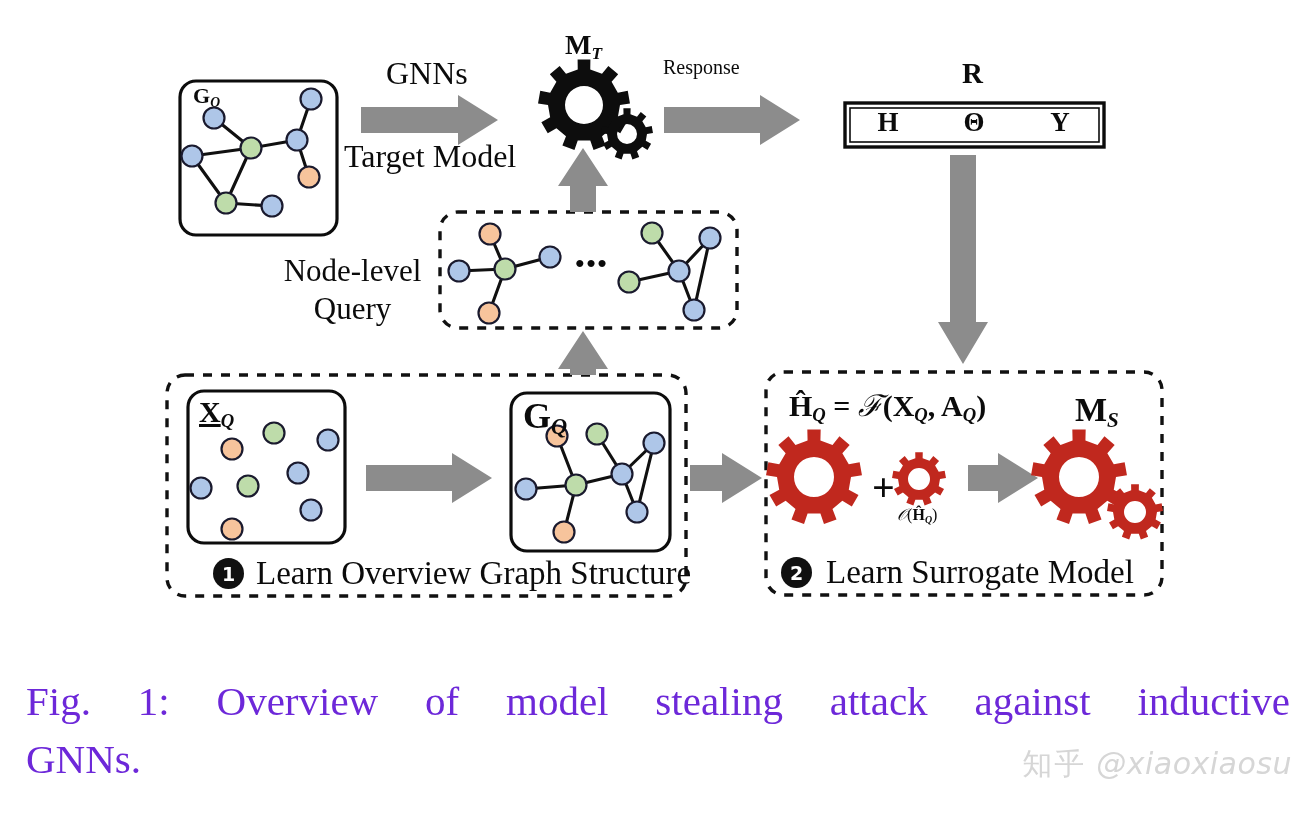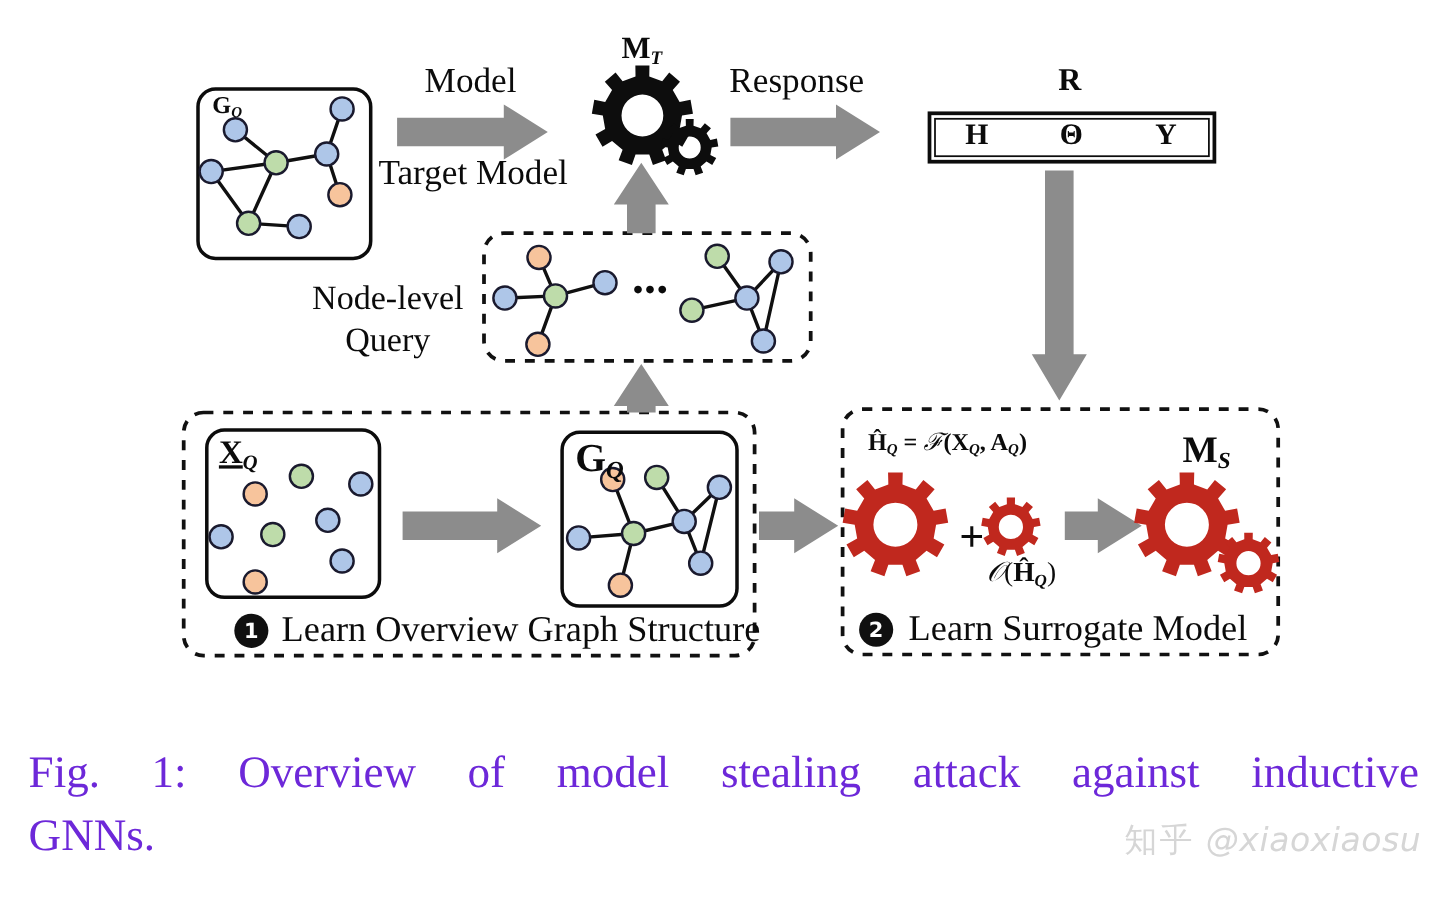--- a/index.html
+++ b/index.html
@@ -191,29 +191,29 @@
       <path d="M 807.32 429.47 L 820.68 429.47 L 820.42 440.56 L 832.50 444.96 L 839.44 436.29 L 849.67 444.88 L 842.34 453.22 L 848.77 464.35 L 859.65 462.17 L 861.97 475.32 L 851.00 477.00 L 848.77 489.65 L 858.50 494.98 L 851.82 506.55 L 842.34 500.78 L 832.50 509.04 L 836.53 519.38 L 823.98 523.95 L 820.42 513.44 L 807.58 513.44 L 804.02 523.95 L 791.47 519.38 L 795.50 509.04 L 785.66 500.78 L 776.18 506.55 L 769.50 494.98 L 779.23 489.65 L 777.00 477.00 L 766.03 475.32 L 768.35 462.17 L 779.23 464.35 L 785.66 453.22 L 778.33 444.88 L 788.56 436.29 L 795.50 444.96 L 807.58 440.56 Z M 834.00 477.00 a 20 20 0 1 0 -40.00 0 a 20 20 0 1 0 40.00 0 Z" fill="#c0281e" fill-rule="evenodd" stroke-linejoin="round"></path>
       <path d="M 915.24 452.26 L 922.76 452.26 L 922.65 458.32 L 929.50 460.81 L 933.31 456.10 L 939.06 460.93 L 935.09 465.50 L 938.73 471.82 L 944.68 470.66 L 945.98 478.06 L 940.00 479.00 L 938.73 486.18 L 944.03 489.11 L 940.28 495.62 L 935.09 492.50 L 929.50 497.19 L 931.68 502.84 L 924.61 505.41 L 922.65 499.68 L 915.35 499.68 L 913.39 505.41 L 906.32 502.84 L 908.50 497.19 L 902.91 492.50 L 897.72 495.62 L 893.97 489.11 L 899.27 486.18 L 898.00 479.00 L 892.02 478.06 L 893.32 470.66 L 899.27 471.82 L 902.91 465.50 L 898.94 460.93 L 904.69 456.10 L 908.50 460.81 L 915.35 458.32 Z M 930.00 479.00 a 11 11 0 1 0 -22.00 0 a 11 11 0 1 0 22.00 0 Z" fill="#c0281e" fill-rule="evenodd" stroke-linejoin="round"></path>
       <path d="M 1072.32 429.47 L 1085.68 429.47 L 1085.42 440.56 L 1097.50 444.96 L 1104.44 436.29 L 1114.67 444.88 L 1107.34 453.22 L 1113.77 464.35 L 1124.65 462.17 L 1126.97 475.32 L 1116.00 477.00 L 1113.77 489.65 L 1123.50 494.98 L 1116.82 506.55 L 1107.34 500.78 L 1097.50 509.04 L 1101.53 519.38 L 1088.98 523.95 L 1085.42 513.44 L 1072.58 513.44 L 1069.02 523.95 L 1056.47 519.38 L 1060.50 509.04 L 1050.66 500.78 L 1041.18 506.55 L 1034.50 494.98 L 1044.23 489.65 L 1042.00 477.00 L 1031.03 475.32 L 1033.35 462.17 L 1044.23 464.35 L 1050.66 453.22 L 1043.33 444.88 L 1053.56 436.29 L 1060.50 444.96 L 1072.58 440.56 Z M 1099.00 477.00 a 20 20 0 1 0 -40.00 0 a 20 20 0 1 0 40.00 0 Z" fill="#c0281e" fill-rule="evenodd" stroke-linejoin="round"></path>
       <path d="M 1131.10 484.27 L 1138.90 484.27 L 1138.82 490.33 L 1146.00 492.95 L 1149.84 488.25 L 1155.81 493.26 L 1151.85 497.86 L 1155.67 504.48 L 1161.63 503.35 L 1162.98 511.02 L 1157.00 512.00 L 1155.67 519.52 L 1160.96 522.49 L 1157.06 529.24 L 1151.85 526.14 L 1146.00 531.05 L 1148.15 536.72 L 1140.82 539.39 L 1138.82 533.67 L 1131.18 533.67 L 1129.18 539.39 L 1121.85 536.72 L 1124.00 531.05 L 1118.15 526.14 L 1112.94 529.24 L 1109.04 522.49 L 1114.33 519.52 L 1113.00 512.00 L 1107.02 511.02 L 1108.37 503.35 L 1114.33 504.48 L 1118.15 497.86 L 1114.19 493.26 L 1120.16 488.25 L 1124.00 492.95 L 1131.18 490.33 Z M 1146.00 512.00 a 11 11 0 1 0 -22.00 0 a 11 11 0 1 0 22.00 0 Z" fill="#c0281e" fill-rule="evenodd" stroke-linejoin="round"></path>
     </svg>
 
   <div class="lbl lbl-bold" style="left:193px; top:84px; font-size:22px;">
     <span class="mathvar">G</span><span class="sub">O</span>
   </div>
 
-  <div class="lbl" style="left:386px; top:57px; font-size:32px;">Model</div>
+  <div class="lbl" style="left:386px; top:57px; font-size:32px;">GNNs</div>
 
   <div class="lbl" style="left:344px; top:140px; font-size:32px;">Target Model</div>
 
   <div class="lbl lbl-bold" style="left:565px; top:30px; font-size:28px;">
     <span class="mathvar">M</span><span class="sub">T</span>
   </div>
 
-  <div class="lbl" style="left:663px; top:57px; font-size:32px;">Response</div>
+  <div class="lbl" style="left:663px; top:57px; font-size:20px;">Response</div>
 
   <div class="lbl lbl-bold" style="left:962px; top:58px; font-size:29px;">R</div>
 
   <div class="lbl lbl-bold lbl-center" style="left:845px; top:108px; width:86px; font-size:27px;">H</div>
   <div class="lbl lbl-bold lbl-center" style="left:931px; top:108px; width:86px; font-size:27px;">Θ</div>
   <div class="lbl lbl-bold lbl-center" style="left:1017px; top:108px; width:86px; font-size:27px;">Υ</div>
 
   <div class="lbl lbl-center" style="left:270px; top:293px; width:165px; font-size:31px;">Query</div>
   <div class="lbl lbl-center" style="left:270px; top:255px; width:165px; font-size:31px;">Node-level</div>
 
@@ -226,27 +226,27 @@
   <div class="lbl lbl-bold" style="left:523px; top:398px; font-size:36px;">
     <span class="mathvar">G</span><span class="sub">Q</span>
   </div>
 
   <div class="num-badge" style="left:213px; top:558px;">1</div>
   <div class="lbl" style="left:256px; top:556px; font-size:33px;">Learn Overview Graph Structure</div>
 
   <div class="num-badge" style="left:781px; top:557px;">2</div>
   <div class="lbl" style="left:826px; top:555px; font-size:33px;">Learn Surrogate Model</div>
 
-  <div class="lbl lbl-bold" style="left:789px; top:390px; font-size:22px;">
+  <div class="lbl lbl-bold" style="left:789px; top:390px; font-size:30px;">
     <span class="mathvar">Ĥ</span><span class="sub">Q</span><span> = </span><span class="scr">ℱ</span><span>(</span><span class="mathvar">X</span><span class="sub">Q</span><span>, </span><span class="mathvar">A</span><span class="sub">Q</span><span>)</span>
   </div>
 
   <div class="lbl lbl-bold" style="left:872px; top:467px; font-size:40px;">+</div>
 
-  <div class="lbl" style="left:897px; top:507px; font-size:25px;text-align:center;">
+  <div class="lbl" style="left:897px; top:507px; font-size:16px;text-align:center;">
     <span class="scr">𝒪</span><span>(</span><span class="mathvar">Ĥ</span><span class="sub">Q</span><span>)</span>
   </div>
 
   <div class="lbl lbl-bold" style="left:1075px; top:392px; font-size:34px;">
     <span class="mathvar">M</span><span class="sub">S</span>
   </div>
 
   <div class="caption">
     <span class="ln1">Fig. 1: Overview of model stealing attack against inductive</span>
     <span>GNNs.</span>

